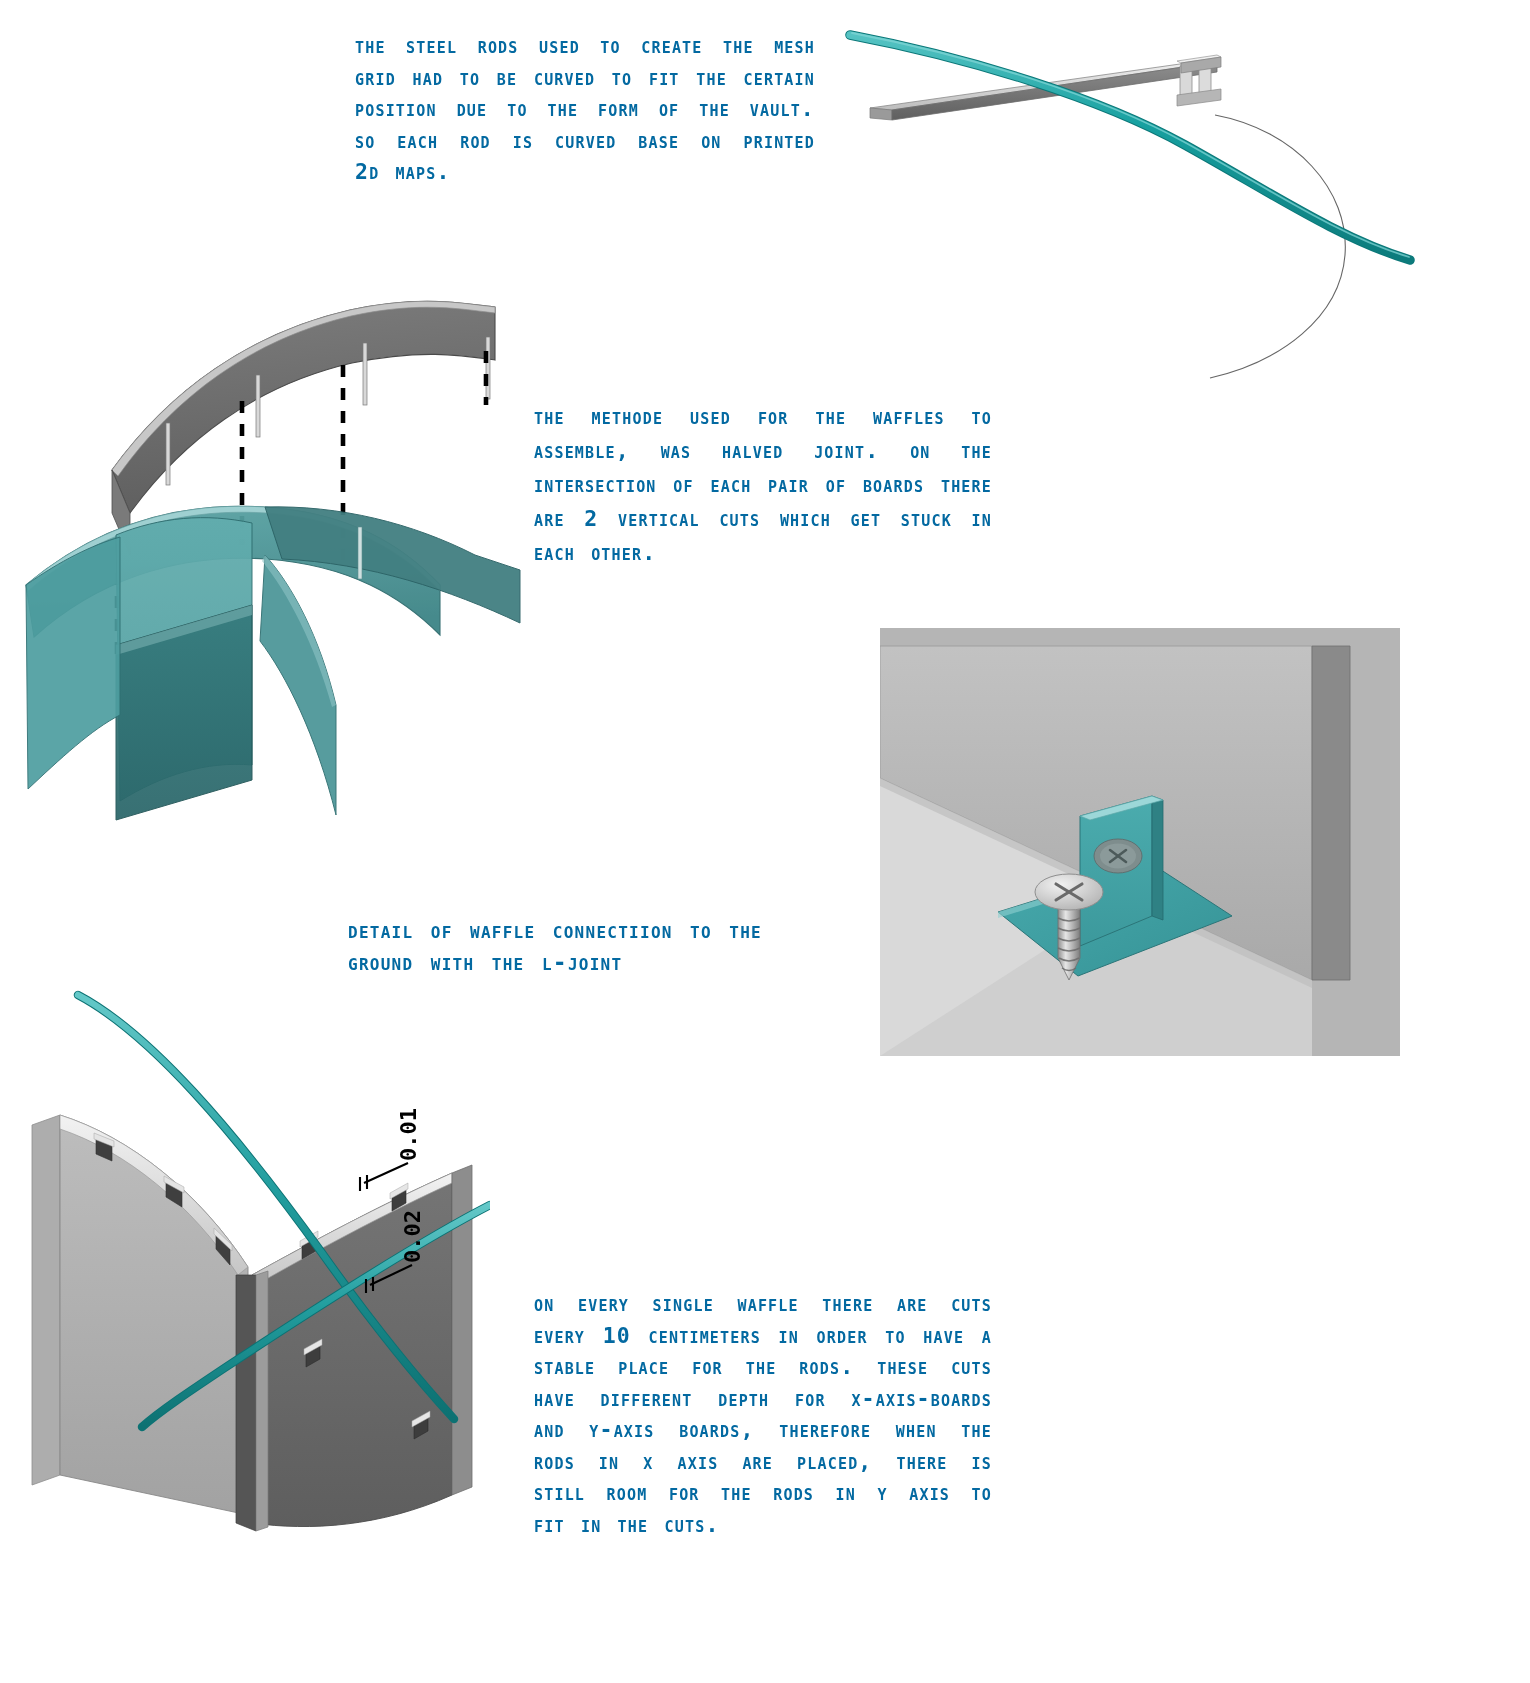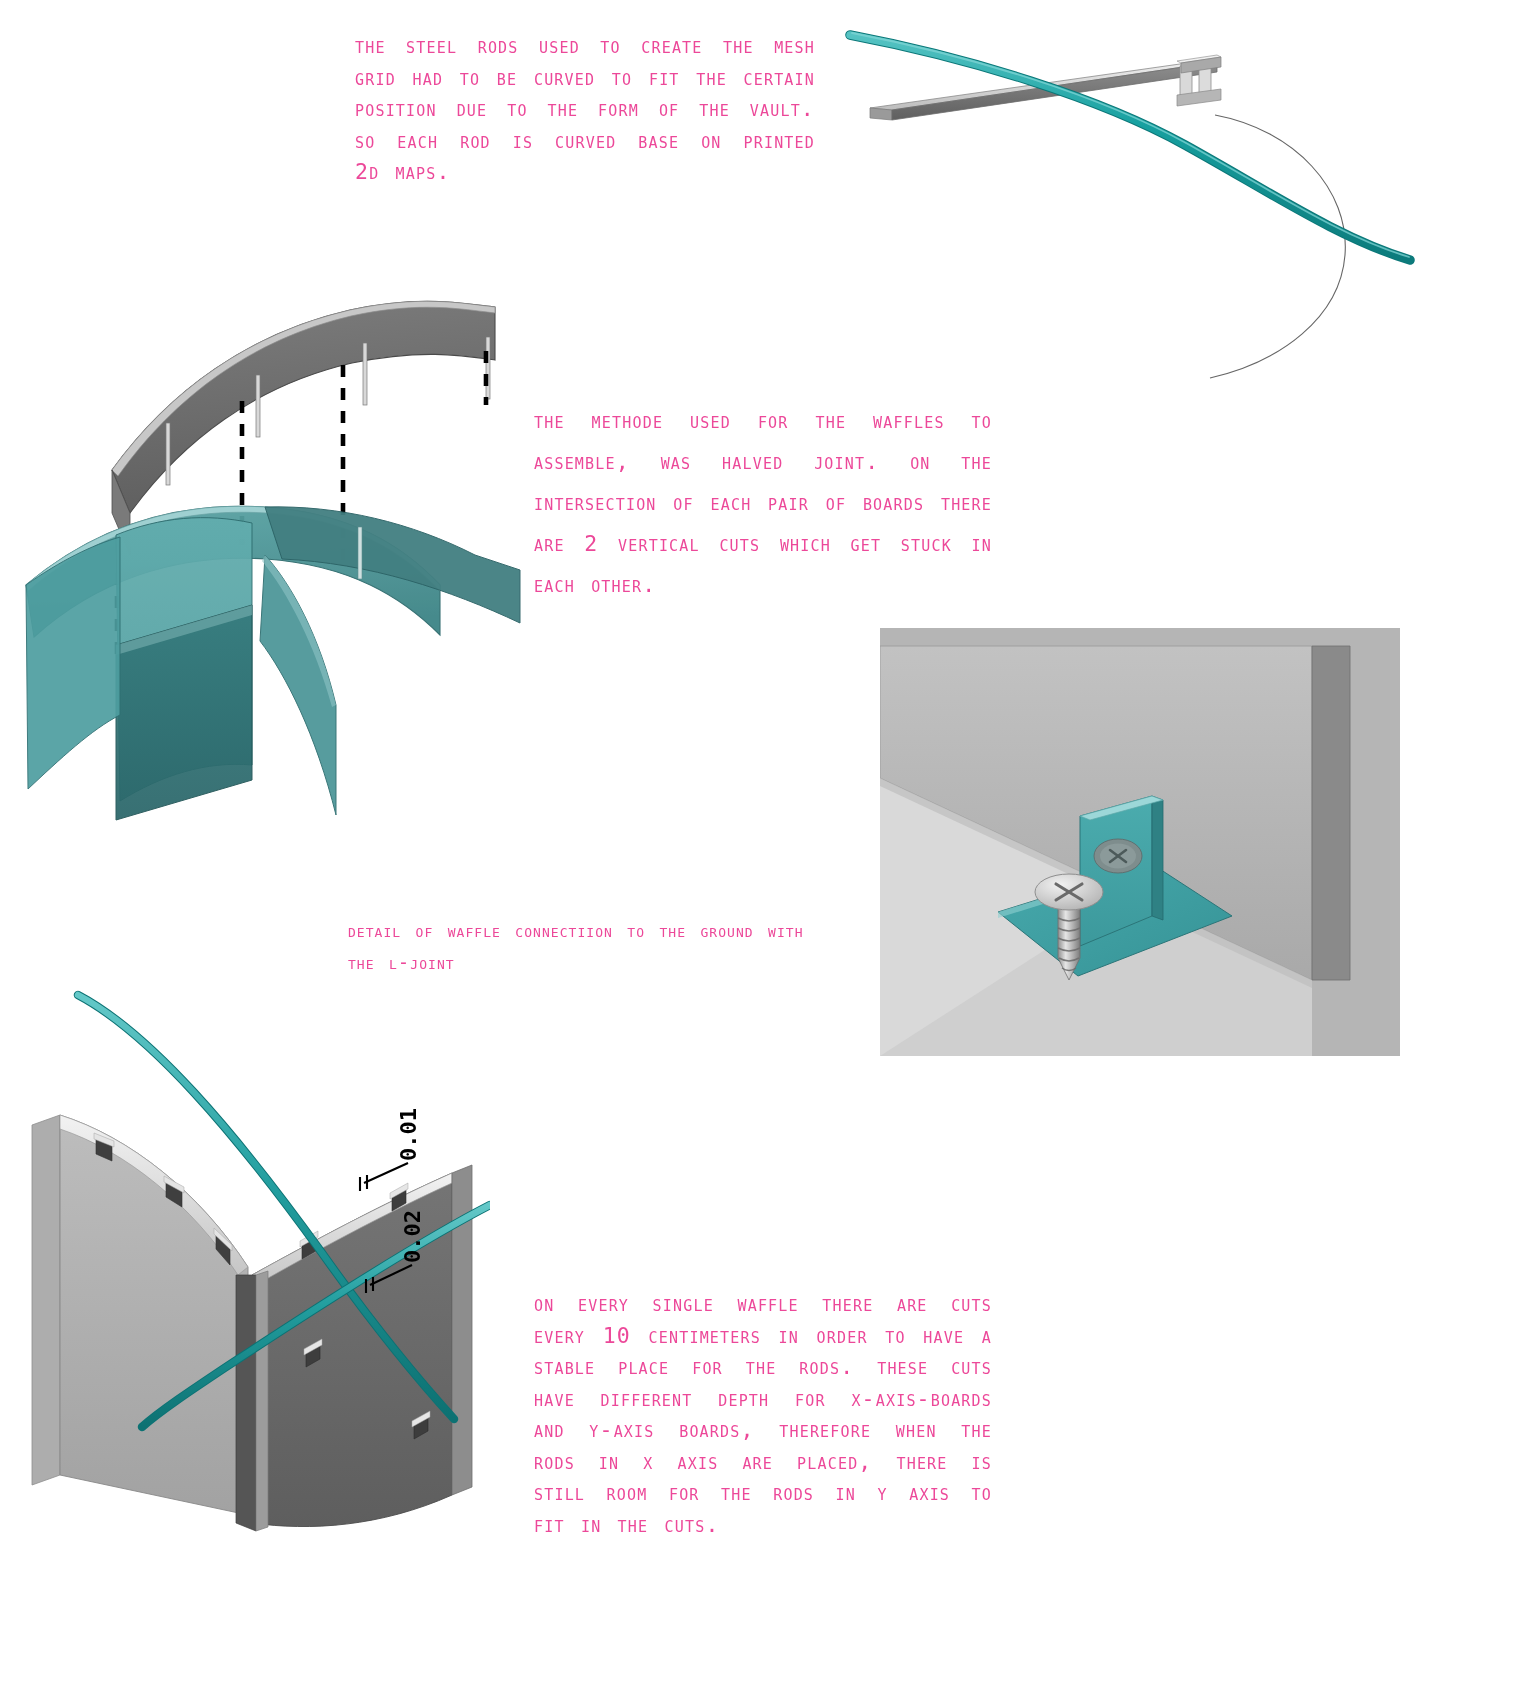--- a/index.html
+++ b/index.html
@@ -11,43 +11,43 @@
     width: 1530px; height: 1683px;
     position: relative;
     font-family: "DejaVu Sans Mono", "Liberation Mono", monospace;
     overflow: hidden;
   }
   .page { position: relative; width: 1530px; height: 1683px; }
 
   
   .txt {
     position: absolute;
-    color: #ec4899;
+    color: #0369a1;
     font-family: "DejaVu Sans Mono", "Liberation Mono", monospace;
-    font-weight: 400;
+    font-weight: 700;
     font-variant: small-caps;
     text-transform: lowercase;
     text-align: justify;
     text-justify: inter-word;
     letter-spacing: 0.055em;
     word-spacing: 0.10em;
     -webkit-font-smoothing: antialiased;
   }
   .txt::first-letter { }
   #text-rods {
     left: 355px; top: 30px; width: 460px;
     font-size: 21.5px; line-height: 31.5px;
   }
   #text-halved {
     left: 534px; top: 400px; width: 458px;
-    font-size: 21.5px; line-height: 41px;
+    font-size: 21.5px; line-height: 34px;
   }
   #text-ljoint-caption {
     left: 348px; top: 915px; width: 462px;
-    font-size: 19px; line-height: 31.5px;
+    font-size: 23px; line-height: 31.5px;
     text-align: left;
   }
   #text-cuts {
     left: 534px; top: 1288px; width: 458px;
     font-size: 21.5px; line-height: 31.5px;
   }
 
   
   .fig { position: absolute; }
   #fig-rod-bending { left: 840px; top: 10px; width: 580px; height: 380px; }

